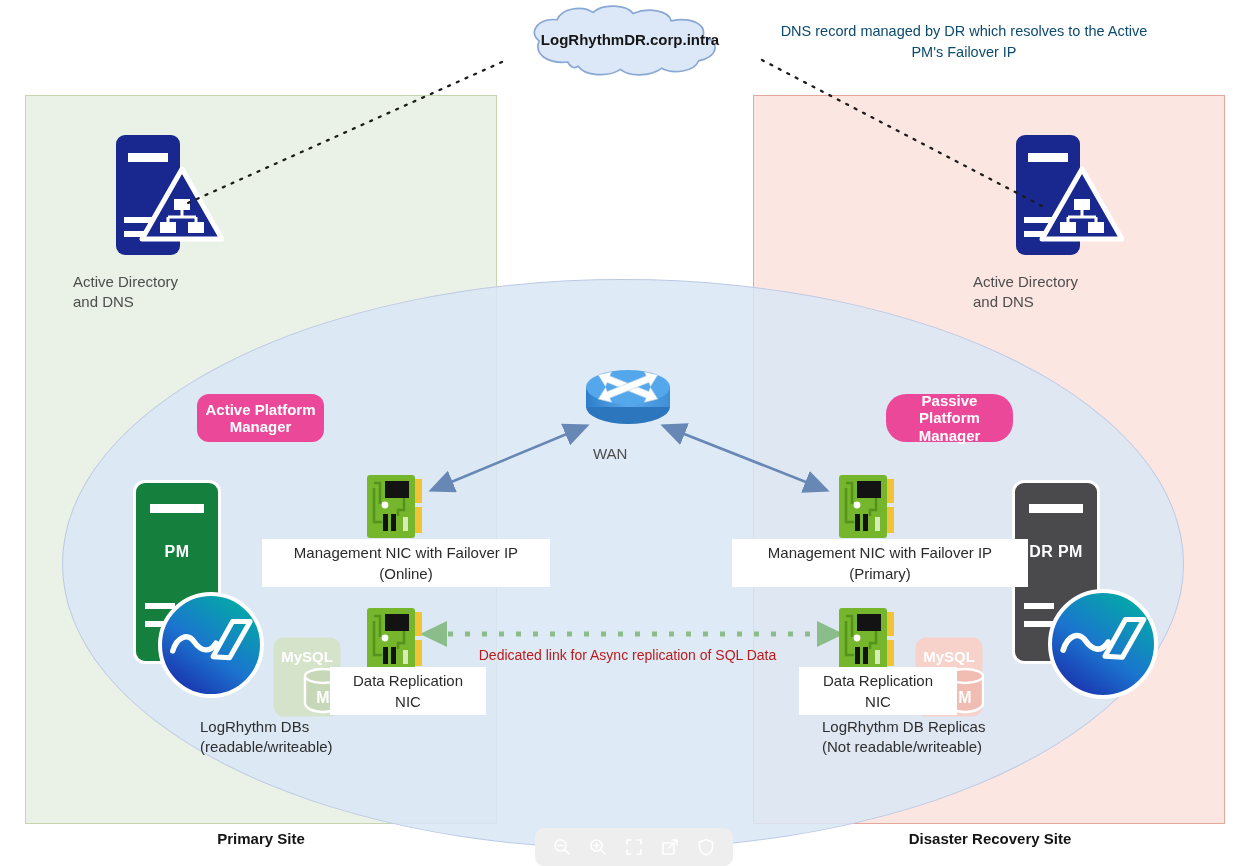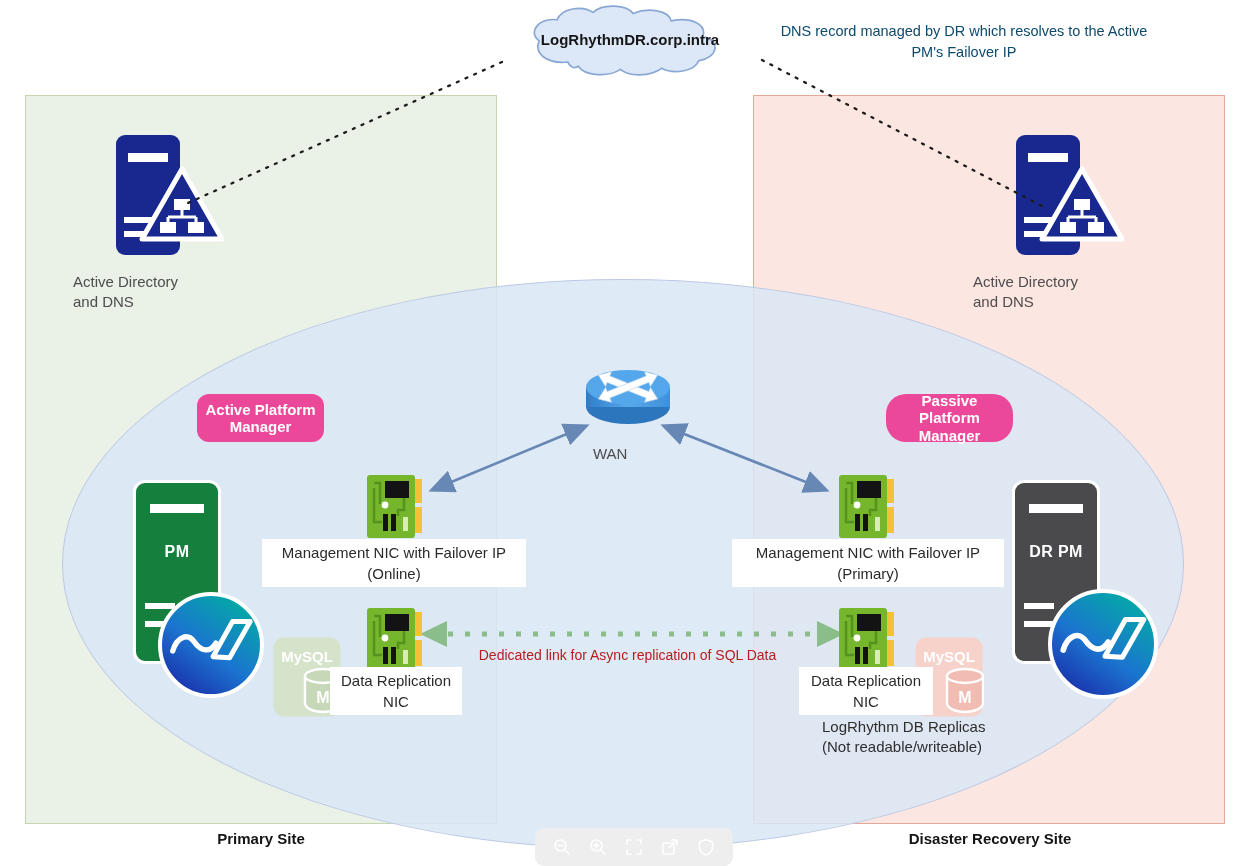--- a/index.html
+++ b/index.html
@@ -18,21 +18,21 @@
         background:linear-gradient(215deg,#00b2a0 4%,#1b74cf 55%,#1a27a8 96%);}
   .badge{position:absolute;z-index:6;width:127px;height:48px;background:#ec4899;border-radius:12px;
          color:#fff;font-weight:bold;font-size:15px;display:flex;align-items:center;justify-content:center;
          text-align:center;line-height:1.15;padding:4px;box-sizing:border-box;}
   .tower{position:absolute;z-index:6;width:88px;height:184px;border:3px solid #fff;border-radius:12px;box-sizing:border-box;}
   .tower.pm{background:#15803d;}
   .tower.drpm{background:#4a4a4c;}
   .tower .slot{position:absolute;left:50%;transform:translateX(-50%);top:21px;width:54px;height:9px;background:#fff;}
   .tower .tlabel{position:absolute;top:60px;width:100%;text-align:center;color:#fff;font-weight:bold;font-size:16px;letter-spacing:.4px;}
   .tower .stripe{position:absolute;left:9px;width:30px;height:6px;background:#fff;}
-  .nic-label{position:absolute;z-index:6;background:#fff;text-align:center;font-size:15px;color:#2b2b2b;line-height:1.4;padding:3px 4px;}
+  .nic-label{position:absolute;z-index:6;background:#fff;text-align:center;font-size:15px;color:#2b2b2b;line-height:1.4;padding:3px 16px;}
   .caption{position:absolute;z-index:6;text-align:left;color:#4d4d4d;font-size:15px;line-height:1.3;}
   .caption.dark{color:#2e2e2e;}
   .bold2{position:absolute;z-index:6;text-align:center;font-weight:bold;font-size:15px;color:#262626;line-height:1.25;}
   .site-title{position:absolute;z-index:6;font-weight:bold;font-size:15px;color:#141414;text-align:center;}
   .cloud-label{position:absolute;z-index:7;font-weight:bold;font-size:15px;color:#161616;text-align:center;}
   .dns-note{position:absolute;z-index:6;left:768px;top:21px;width:392px;text-align:center;
             font-size:14.5px;color:#0c4a6e;line-height:1.45;}
   .repl-label{position:absolute;z-index:6;left:455px;top:647px;width:345px;text-align:center;font-size:14px;color:#b91c1c;}
   .toolbar{position:absolute;z-index:8;left:535px;top:828px;width:198px;height:38px;background:#eeeeef;
            border-radius:9px;display:flex;align-items:center;justify-content:center;gap:16px;}
@@ -229,20 +229,24 @@
       <path d="M52,62 L72,26 L90,26 L69,63 Z" stroke="#fff" stroke-width="5" fill="none" stroke-linejoin="round"></path>
     </svg>
   </div>
   <div class="logo" style="left:1048px;top:589px;width:110px;height:110px;">
     <svg width="102" height="102" viewBox="0 0 100 100">
       <path d="M11,56 C15,42 26,37 33,47 C40,57 49,58 55,48" stroke="#fff" stroke-width="5.5" fill="none" stroke-linecap="round"></path>
       <path d="M52,62 L72,26 L90,26 L69,63 Z" stroke="#fff" stroke-width="5" fill="none" stroke-linejoin="round"></path>
     </svg>
   </div>
 
+  <div class="caption dark" style="left:200px;top:717px;width:220px;">
+    <span>LogRhythm DBs</span><br>
+    <span>(readable/writeable)</span>
+  </div>
   <div class="caption dark" style="left:822px;top:717px;width:240px;">
     <span>LogRhythm DB Replicas</span><br>
     <span>(Not readable/writeable)</span>
   </div>
 
   <div class="site-title" style="left:181px;top:830px;width:160px;">Primary Site</div>
   <div class="site-title" style="left:890px;top:830px;width:200px;">Disaster Recovery Site</div>
 
   <div class="toolbar">
     <svg width="20" height="20" viewBox="0 0 20 20">

